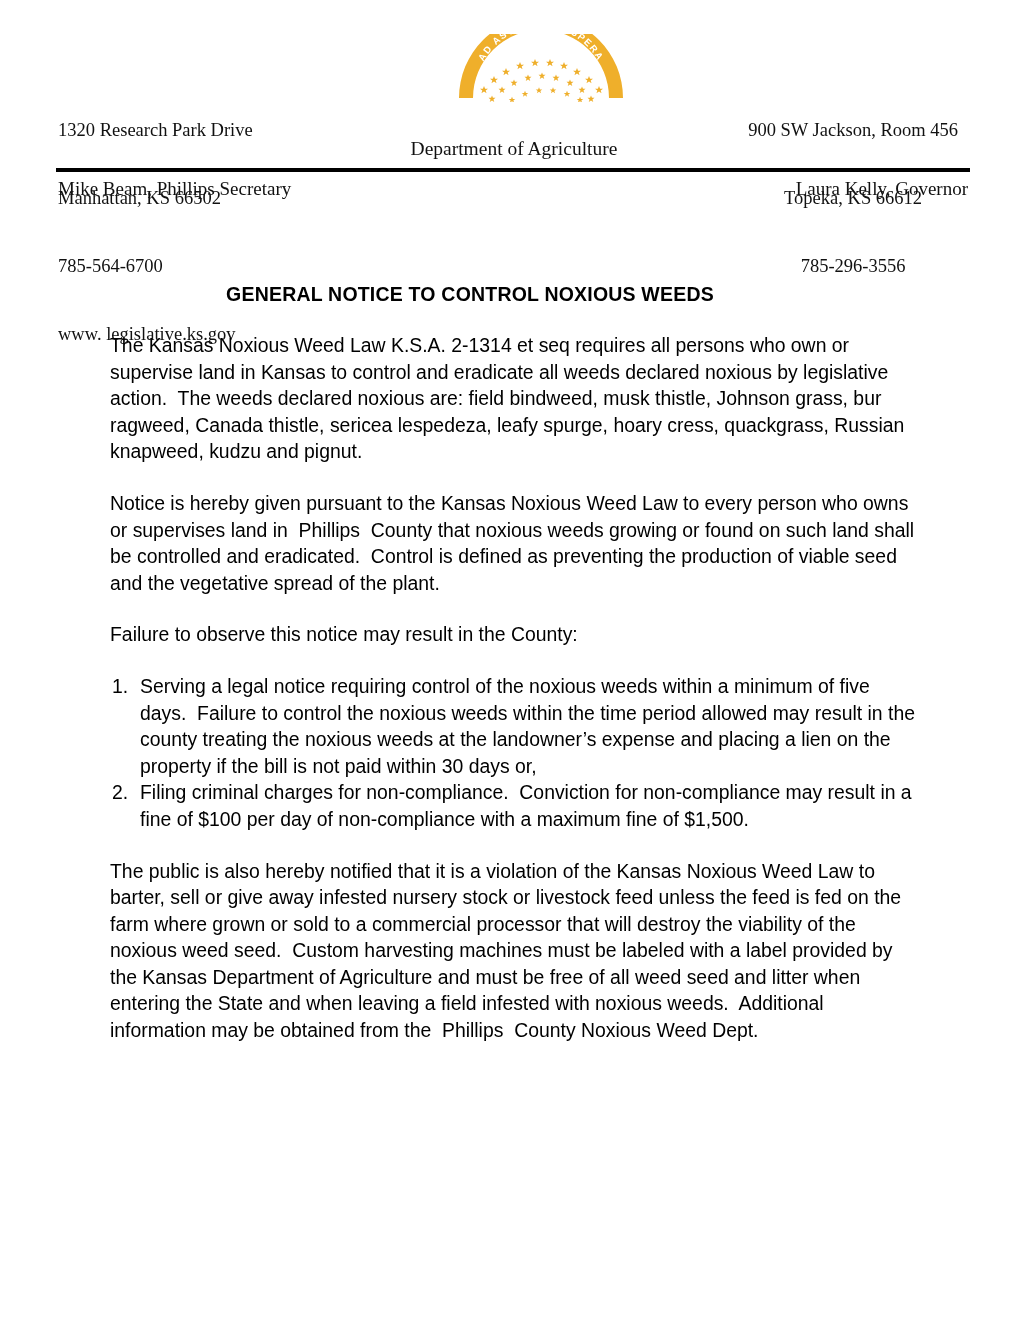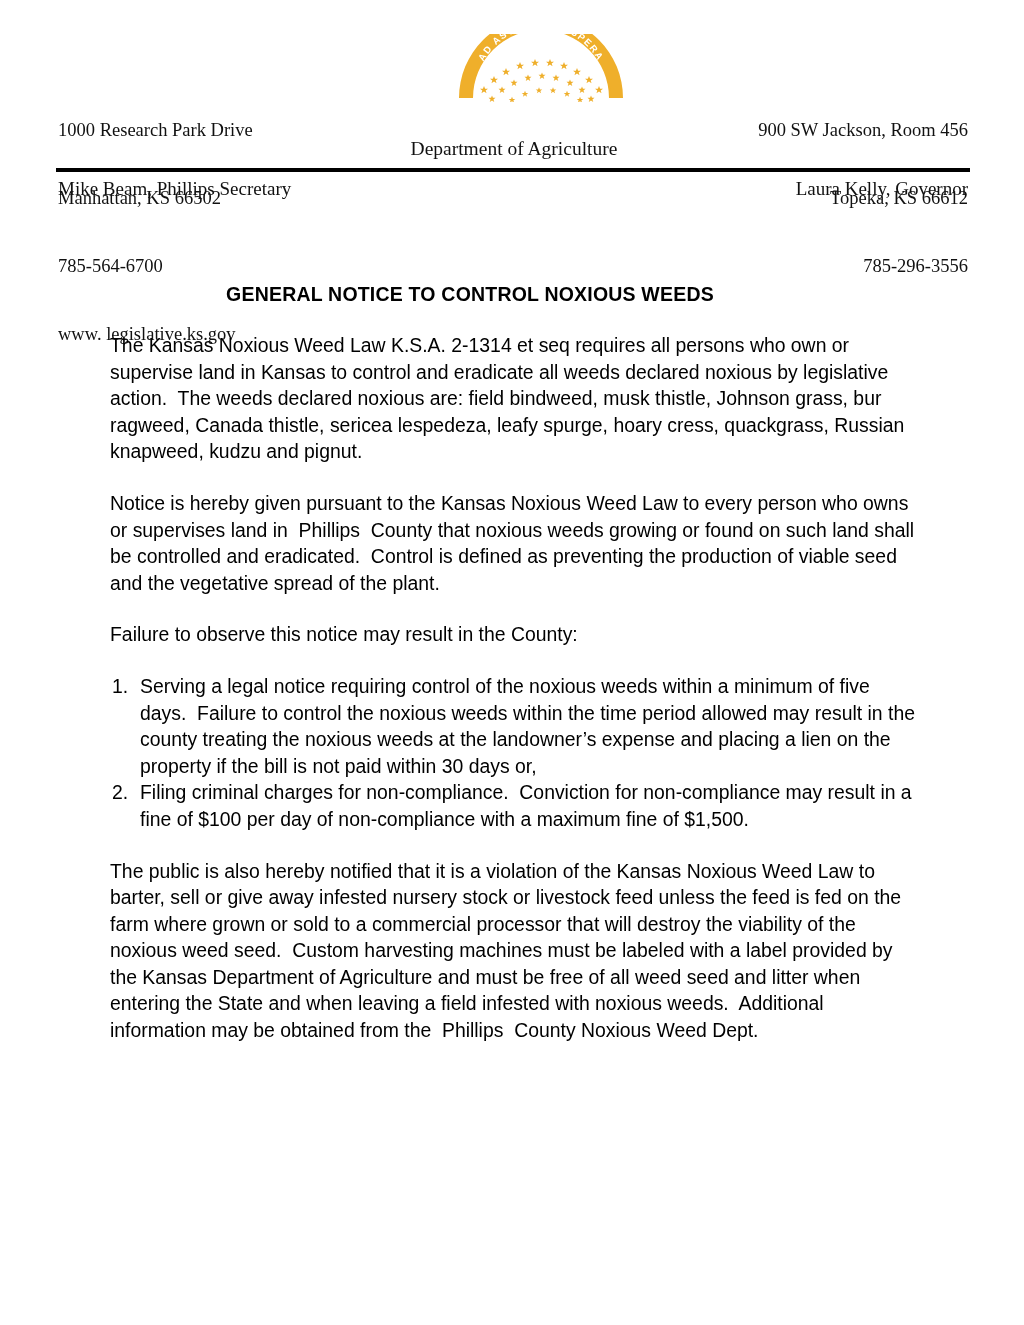--- a/index.html
+++ b/index.html
@@ -37,21 +37,21 @@
   .addr {
     position: absolute;
     top: 16px;
     font-family: "Liberation Serif", serif;
     font-size: 18.5px;
     line-height: 22.6px;
     color: #111;
     white-space: pre;
   }
   .addr-left  { left: 2px;  text-align: left; }
-  .addr-right { right: 2px; text-align: right; }
+  .addr-right { right: 12px; text-align: center; }
   .addr div { white-space: pre; }
 
   
   .logo {
     position: absolute;
     left: 338px;
     top: -24px;
     width: 240px;
     height: 135px;
   }
@@ -173,21 +173,21 @@
   }
 </style>
 </head>
 <body>
 
 <div class="page">
 
   <div class="letterhead">
 
     <div class="addr addr-left">
-      <div>1000 Research Park Drive</div>
+      <div>1320 Research Park Drive</div>
       <div>Manhattan, KS 66502</div>
       <div>785-564-6700</div>
       <div>www. legislative.ks.gov</div>
     </div>
 
     <div class="addr addr-right">
       <div>900 SW Jackson, Room 456</div>
       <div>Topeka, KS 66612</div>
       <div>785-296-3556</div>
     </div>

